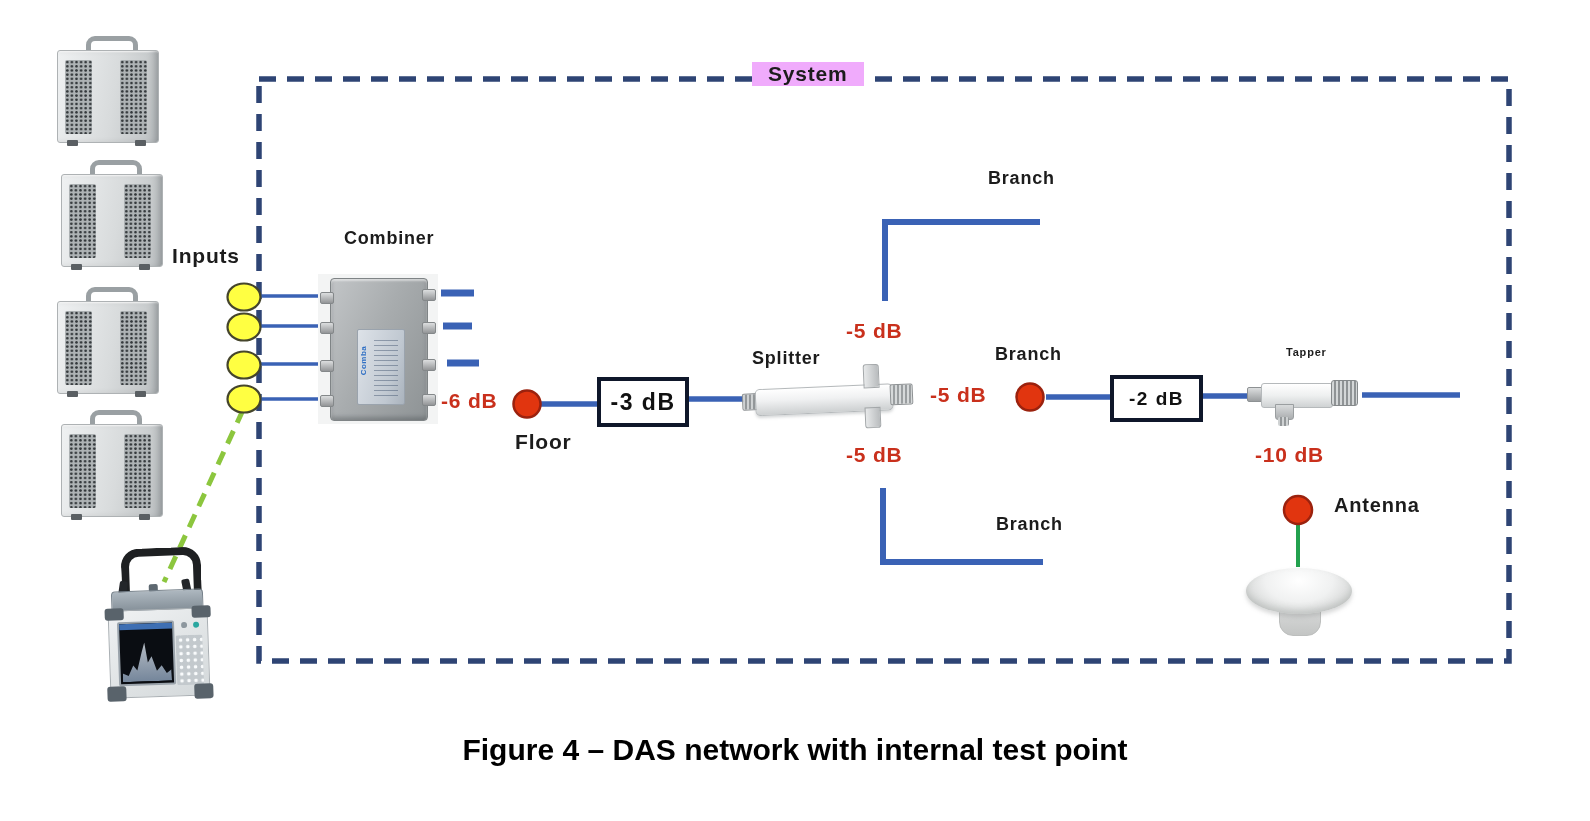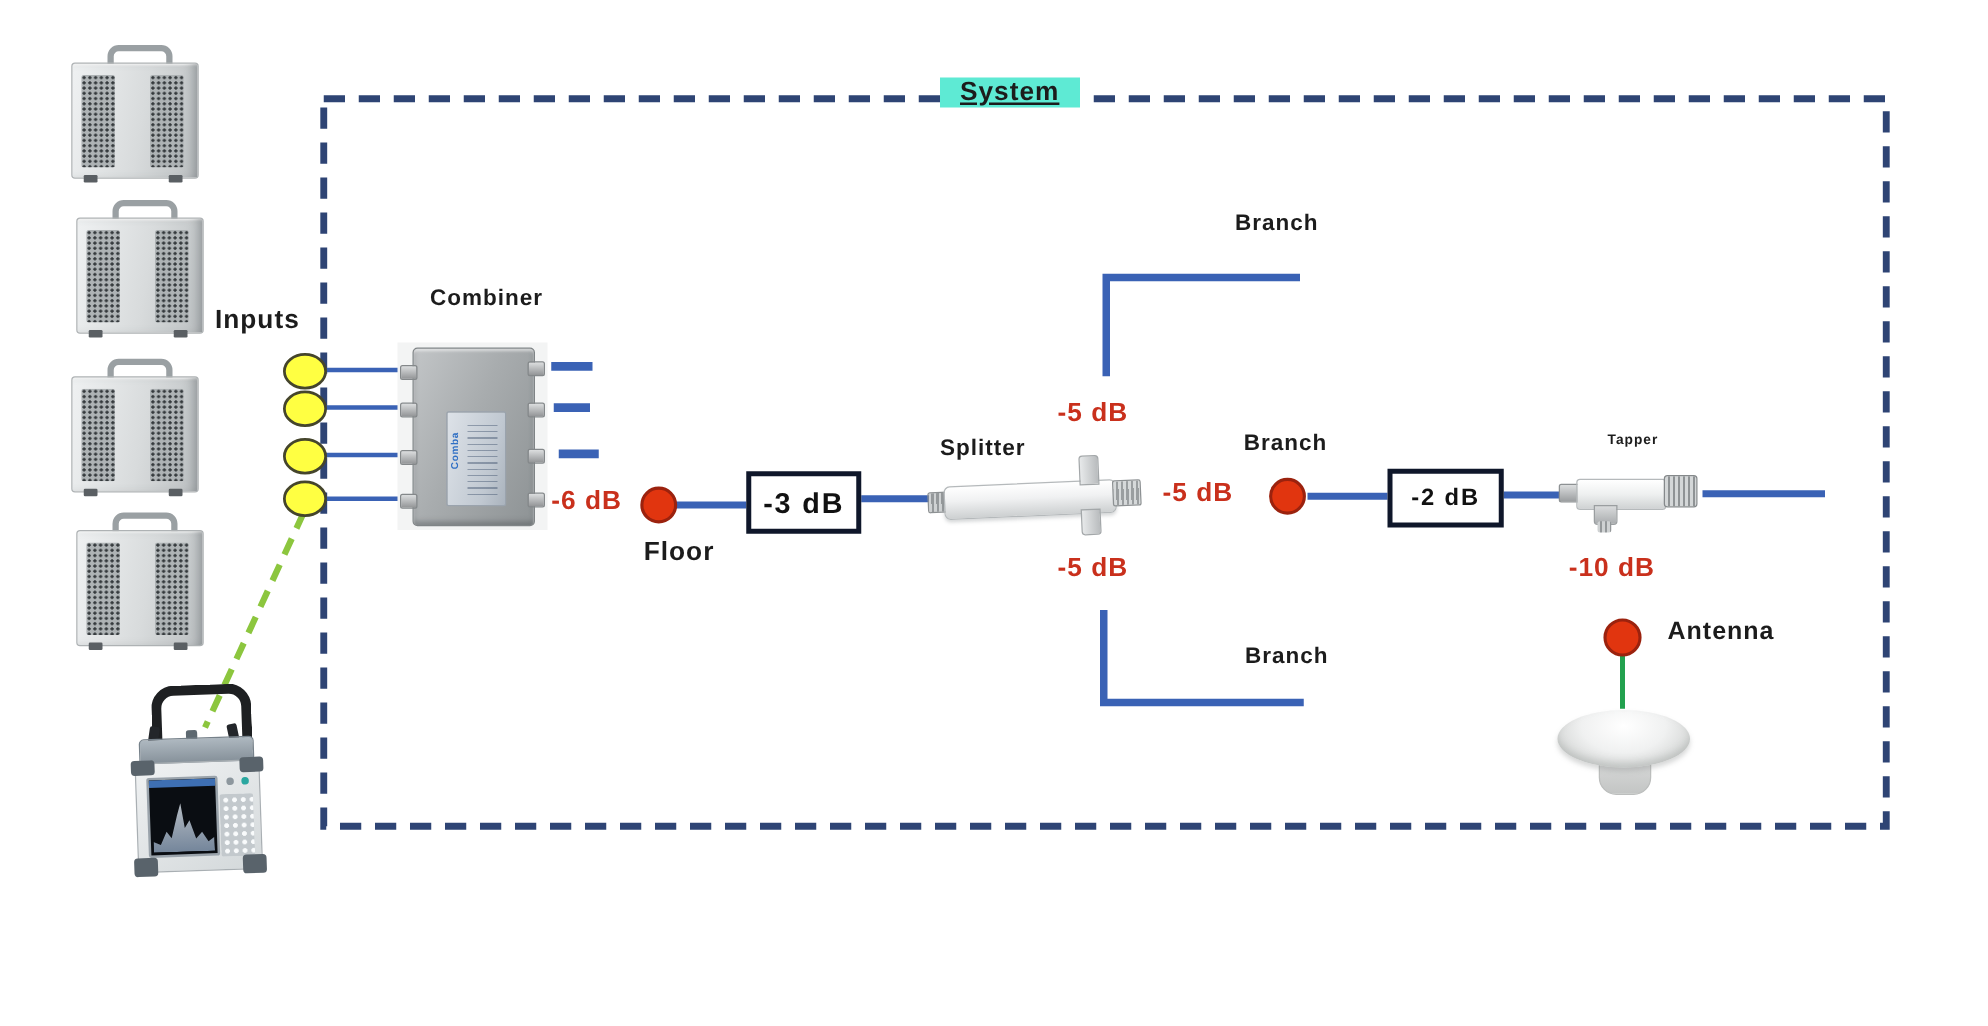--- a/index.html
+++ b/index.html
@@ -5,21 +5,21 @@
   html,body{margin:0;padding:0;background:#fff;}
   #canvas{
     position:relative;width:1590px;height:821px;background:#ffffff;overflow:hidden;
     font-family:"Liberation Sans",sans-serif;
   }
   #wires{position:absolute;left:0;top:0;}
 
   
   .lbl{position:absolute;font-weight:bold;color:#1c1c1c;letter-spacing:.8px;white-space:nowrap;}
   .lbl-red{color:#c9301c;}
-  .sys-lbl{background:#5eead4;padding:0 16px;text-decoration:underline;}
+  .sys-lbl{background:#f0abfc;padding:0 16px;}
   .loss-box{
     position:absolute;background:#ffffff;border:4px solid #0f172a;
     display:flex;align-items:center;justify-content:center;
     font-weight:bold;color:#111;letter-spacing:1.5px;
   }
   .caption{position:absolute;left:0;width:100%;text-align:center;font-weight:bold;color:#000;}
 
   
   .bts{position:absolute;width:102px;height:110px;}
   .bts-handle{position:absolute;left:29px;top:0;width:42px;height:19px;
@@ -277,13 +277,14 @@
   <div class="lbl" style="left:988px;top:168px;font-size:18px">Branch</div>
   <div class="lbl lbl-red" style="left:930px;top:383px;font-size:21px">-5 dB</div>
   <div class="lbl" style="left:995px;top:344px;font-size:18px">Branch</div>
   <div class="lbl lbl-red" style="left:846px;top:443px;font-size:21px">-5 dB</div>
   <div class="lbl" style="left:996px;top:514px;font-size:18px">Branch</div>
   <div class="loss-box" style="left:1110px;top:375px;width:85px;height:39px;font-size:19px">-2 dB</div>
   <div class="lbl" style="left:1286px;top:346px;font-size:11px">Tapper</div>
   <div class="lbl lbl-red" style="left:1255px;top:443px;font-size:21px">-10 dB</div>
   <div class="lbl" style="left:1334px;top:494px;font-size:20px">Antenna</div>
 
+  <div class="caption" style="top:733px;font-size:30px">Figure 4 – DAS network with internal test point</div>
 </div>
 
 </body></html>

